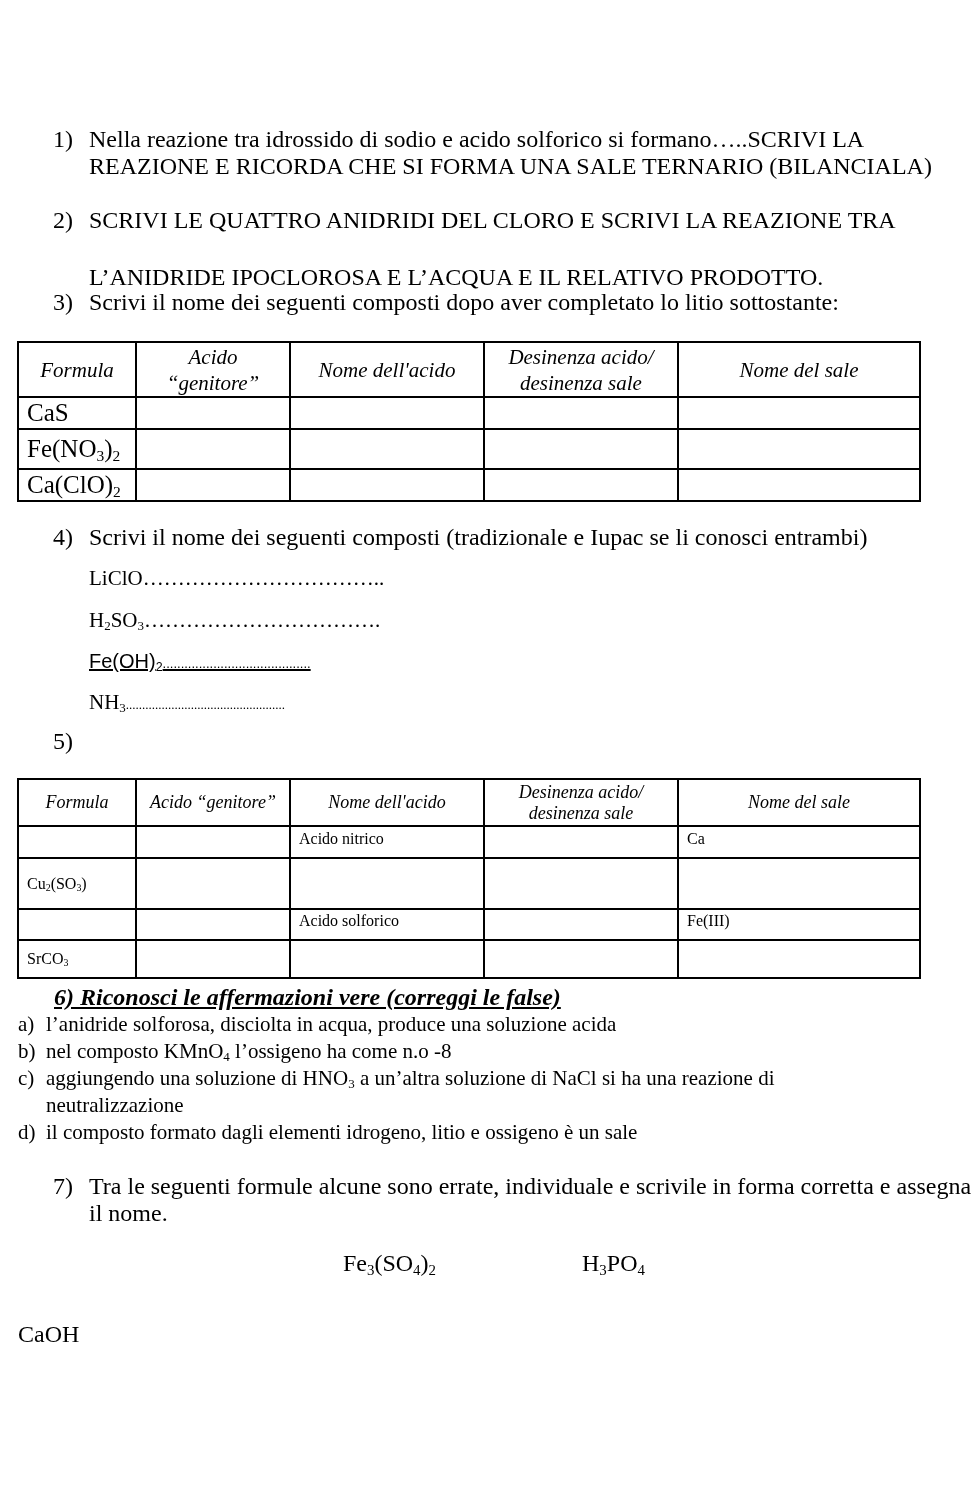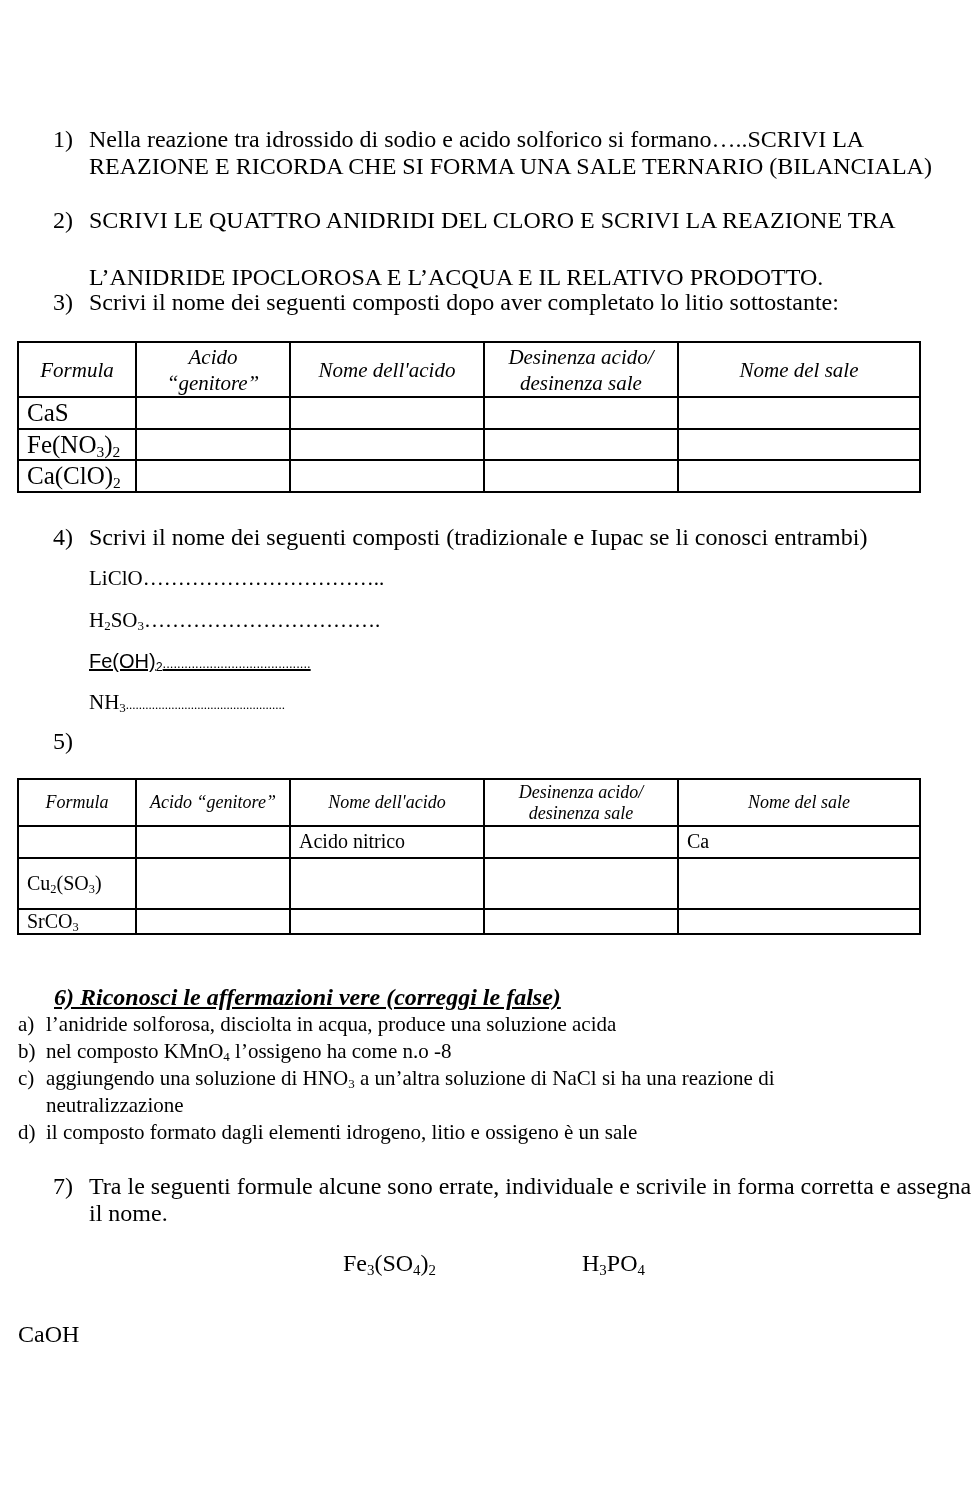--- a/index.html
+++ b/index.html
@@ -7,21 +7,21 @@
          font-family:"Liberation Serif", "DejaVu Serif", serif; color:#000; }
   .abs { position:absolute; }
   .q { font-size:24px; line-height:27px; }
   .num { position:absolute; left:53px; }
   .qtext { position:absolute; left:89px; }
   table.grid { position:absolute; border-collapse:collapse; table-layout:fixed; }
   table.grid td { border:2px solid #000; padding:0 8px; vertical-align:middle; }
   table.grid td.h { font-style:italic; text-align:center; }
   .t1 td { font-size:25px; }
   .t1 td.h { font-size:21px; line-height:26px; }
-  .t2 td { font-size:20px; }
+  .t2 td { font-size:16px; }
   .t2 td.h { font-size:18px; line-height:21px; }
   sub { font-size:0.62em; vertical-align:-0.25em; line-height:0; }
   .fill { font-size:21px; position:absolute; left:89px; }
   .dots { letter-spacing:0px; }
   .s6title { font-style:italic; font-weight:bold; text-decoration:underline; }
   .item { position:absolute; font-size:21px; line-height:27px; }
   .lbl { position:absolute; left:18px; }
   .itxt { position:absolute; left:46px; white-space:nowrap; }
 </style>
 </head>
@@ -60,21 +60,21 @@
     <td class="h"><span>Desinenza acido/</span><br><span>desinenza sale</span></td>
     <td class="h">Nome del sale</td>
   </tr>
   <tr style="height:32px;">
     <td>CaS</td>
     <td></td>
         <td></td>
         <td></td>
         <td></td>
   </tr>
-  <tr style="height:31px;">
+  <tr style="height:40px;">
     <td><span>Fe(NO</span><sub>3</sub><span>)</span><sub>2</sub></td>
     <td></td>
         <td></td>
         <td></td>
         <td></td>
   </tr>
   <tr style="height:32px;">
     <td><span>Ca(ClO)</span><sub>2</sub></td>
     <td></td>
         <td></td>
@@ -128,21 +128,28 @@
     <td></td>
     <td style="vertical-align:top; padding-top:3px;">Ca</td>
   </tr>
   <tr style="height:51px;">
     <td><span>Cu</span><sub>2</sub><span>(SO</span><sub>3</sub><span>)</span></td>
     <td></td>
     <td></td>
     <td></td>
     <td></td>
   </tr>
-  <tr style="height:24px;font-family:Liberation Serif, serif;">
+  <tr style="height:31px;">
+    <td></td>
+    <td></td>
+    <td style="vertical-align:top; padding-top:2px;">Acido solforico</td>
+    <td></td>
+    <td style="vertical-align:top; padding-top:2px;">Fe(III)</td>
+  </tr>
+  <tr style="height:38px;font-family:Liberation Serif, serif;">
     <td><span>SrCO</span><sub>3</sub></td>
     <td></td>
     <td></td>
     <td></td>
     <td></td>
   </tr>
 </tbody>
   </table>
 
 <div class="abs q s6title" style="top:984px; left:54px; white-space:nowrap;">6)  Riconosci le affermazioni vere (correggi le false)</div>

